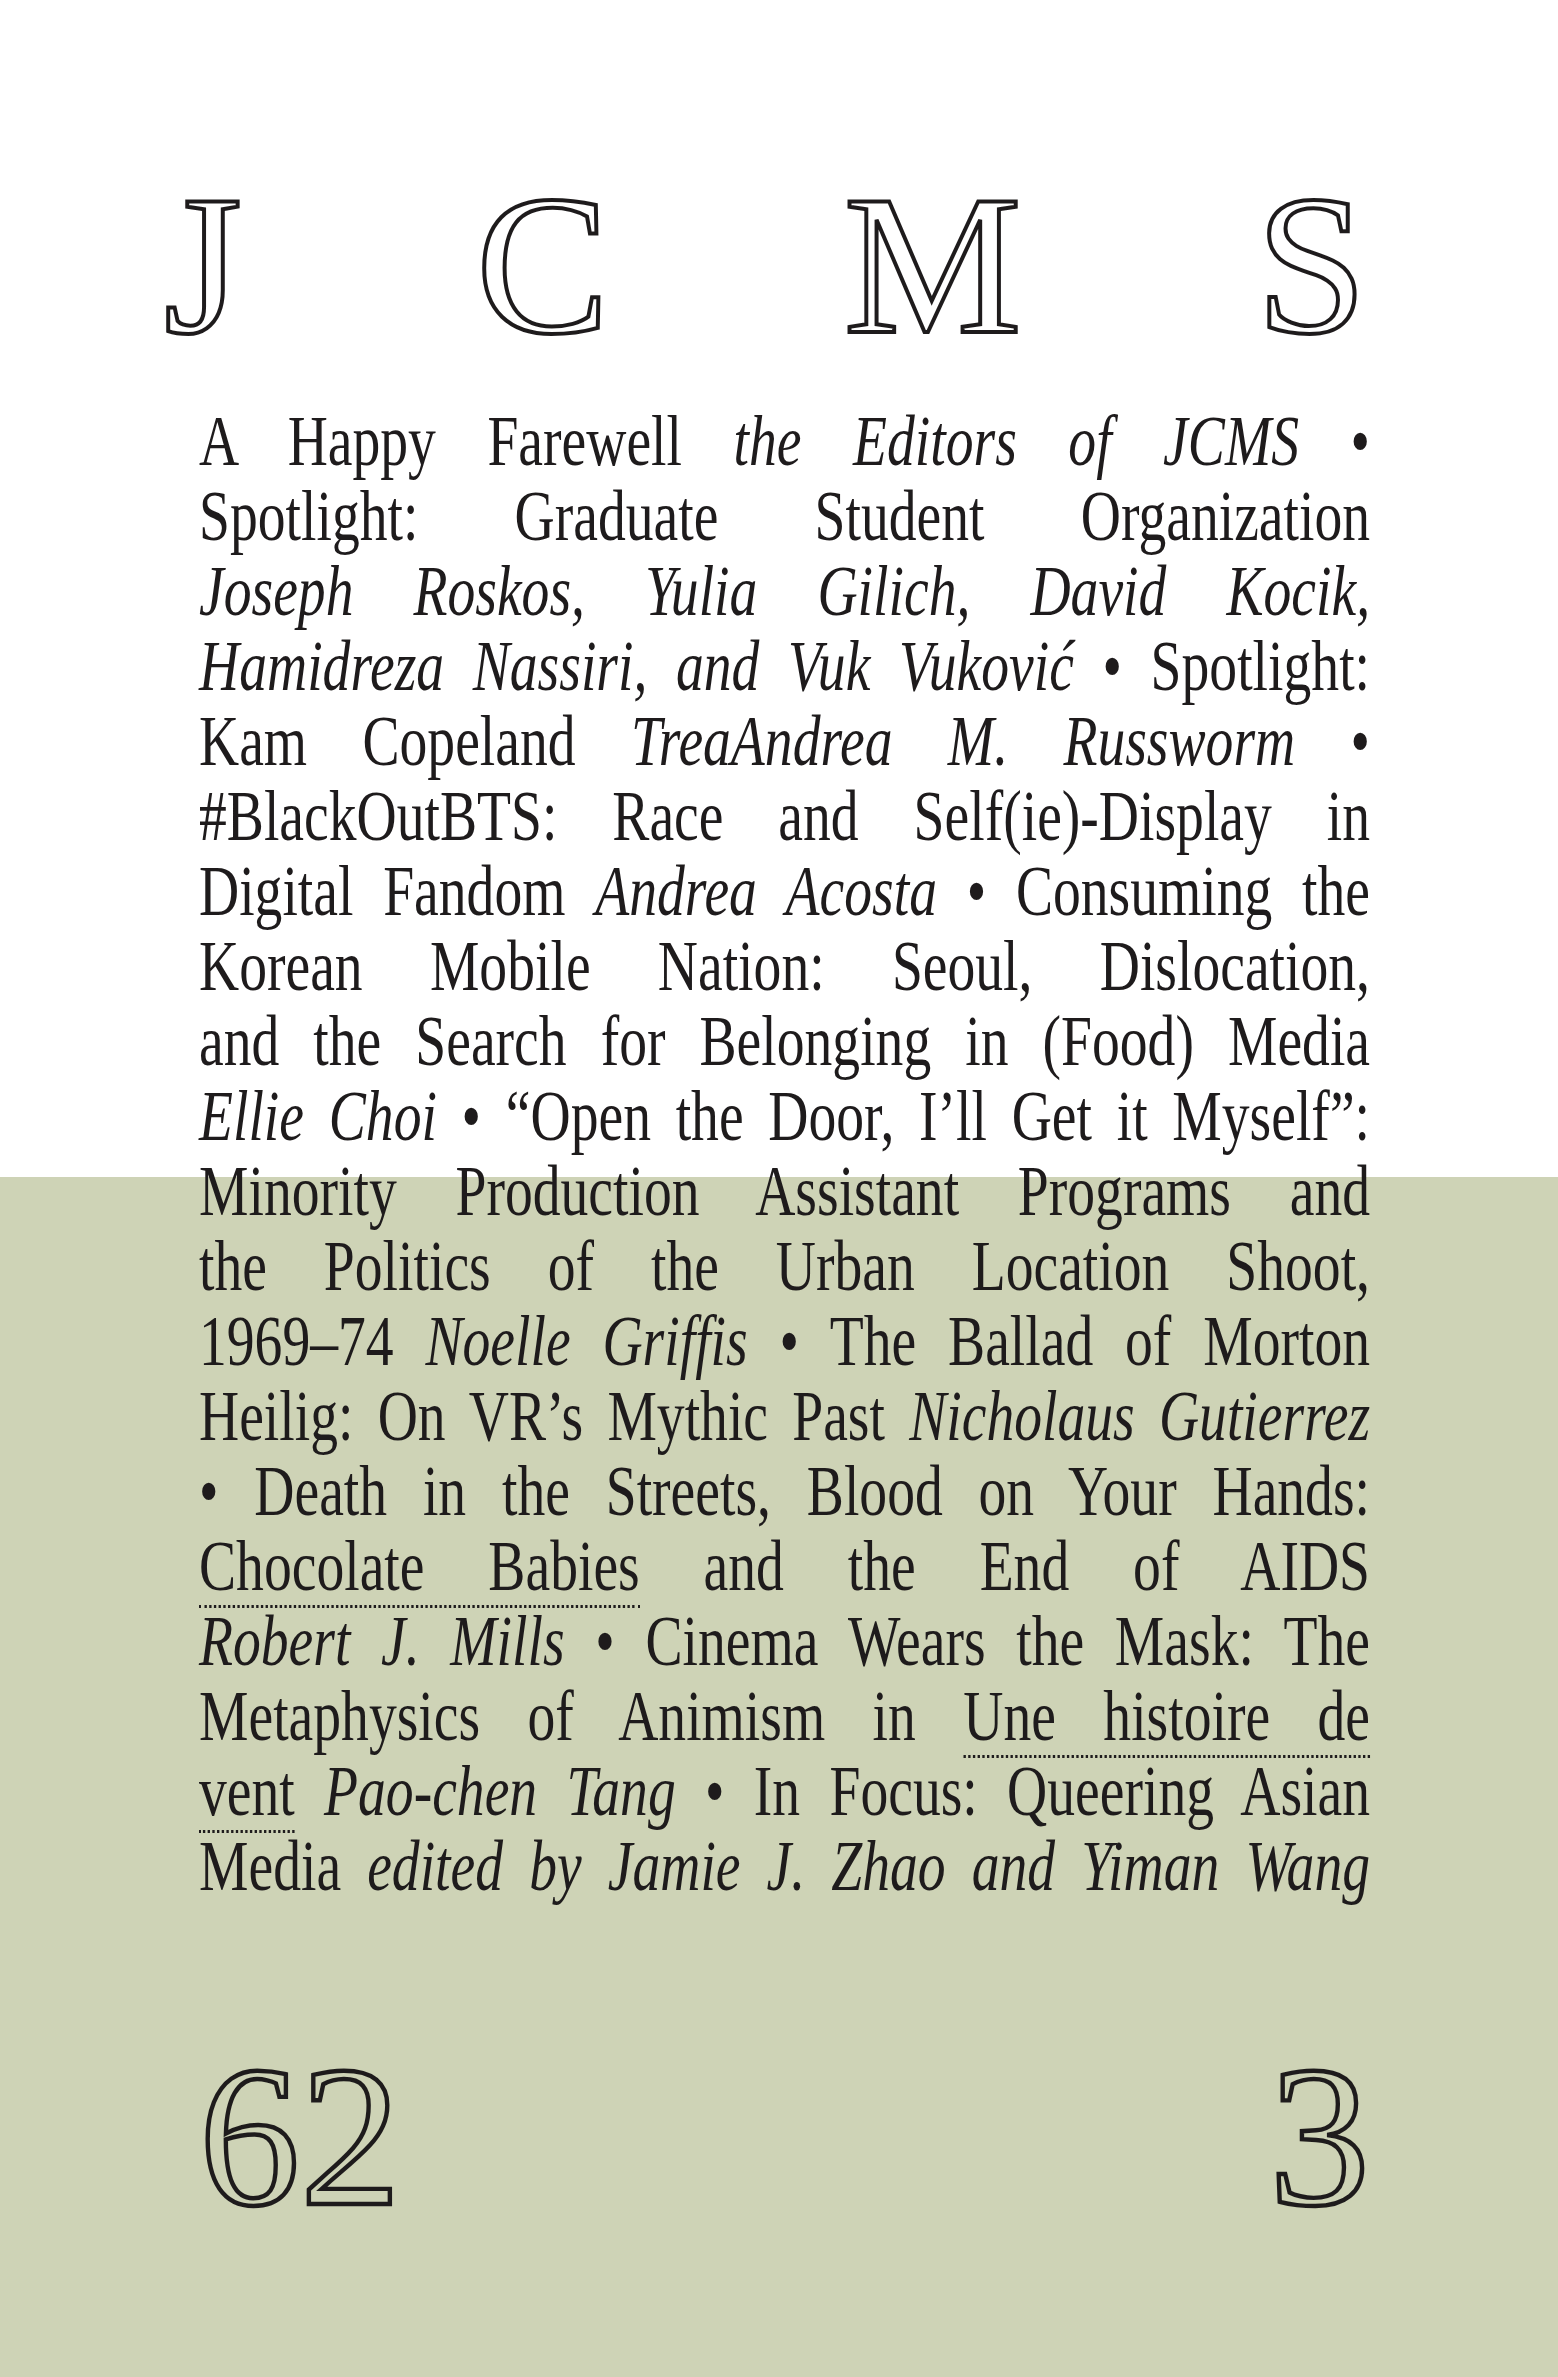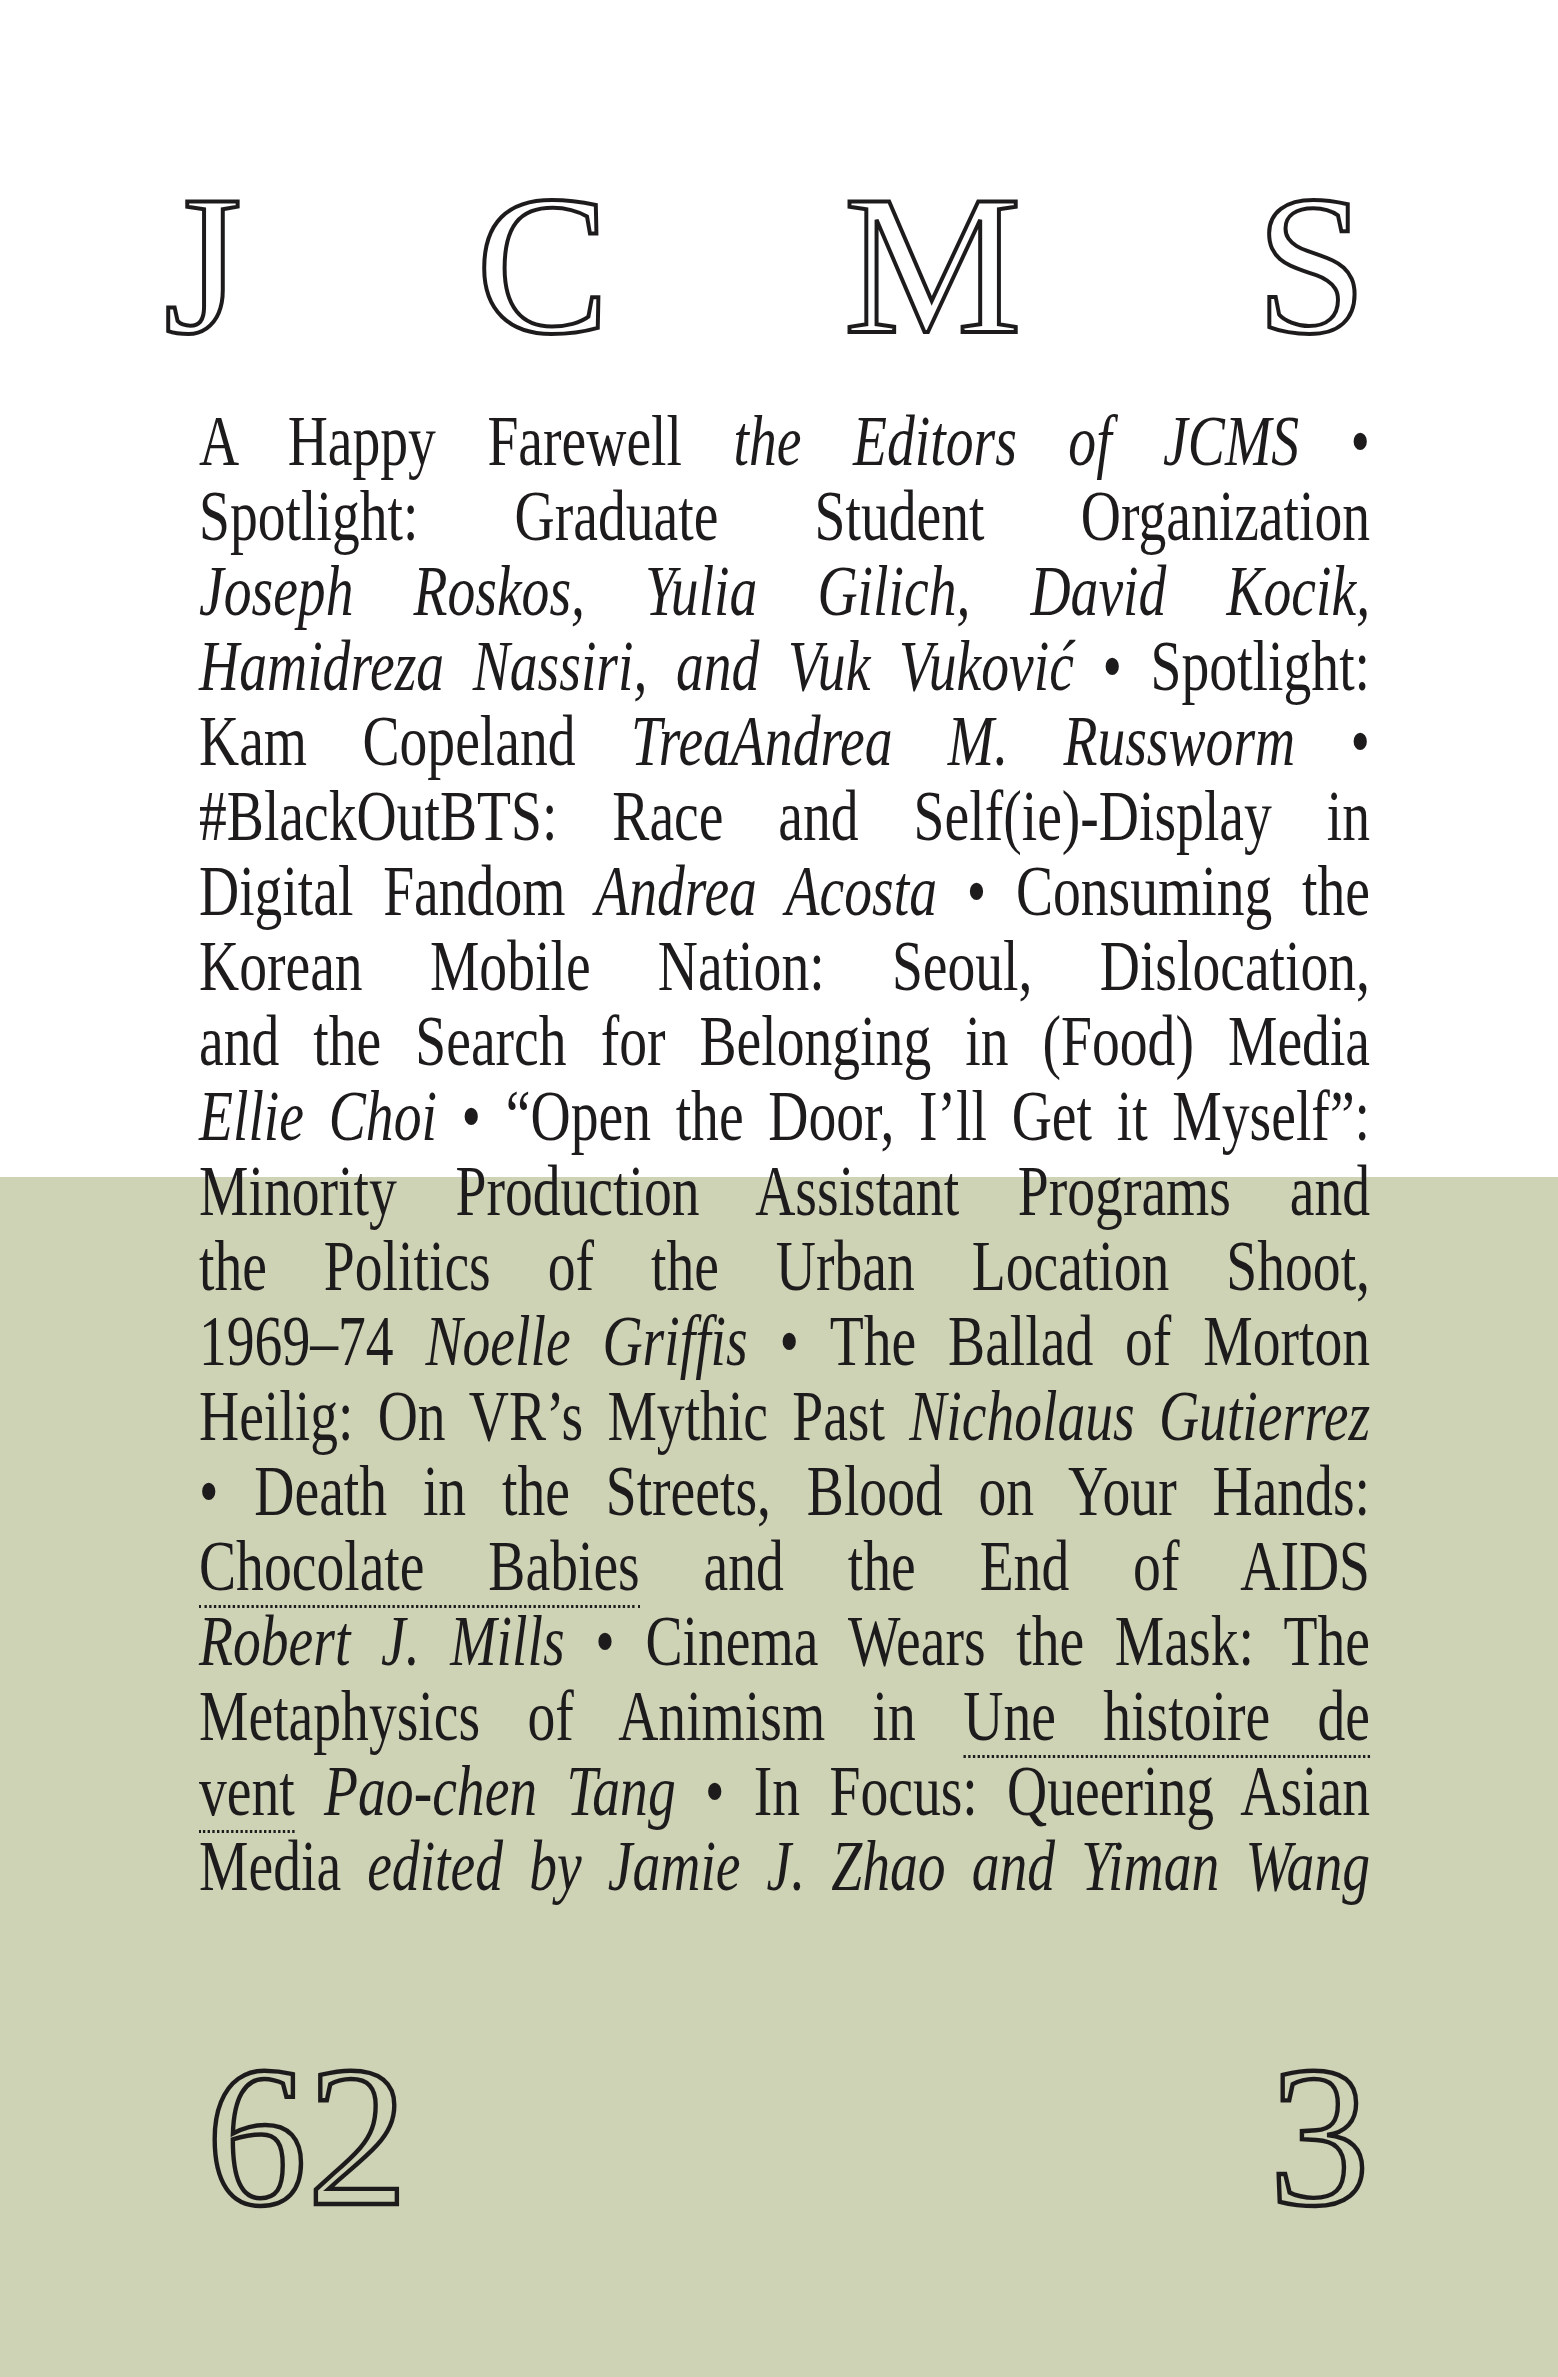--- a/index.html
+++ b/index.html
@@ -42,21 +42,20 @@
   .i{font-style:italic;}
   .dotted{border-bottom:3.6px dotted #1e1b1c;}
   
   .footer{
     position:absolute;left:199px;top:2035px;width:1171px;
     display:flex;justify-content:space-between;
     font-size:202px;line-height:1;
   }
   .outline-num{
     color:transparent;
-    margin-left:7px;
     -webkit-text-stroke:4.4px #1e1b1c;
   }
 </style>
 </head>
 <body>
 
 <div class="page">
   <div class="band"></div>
 
   <div class="logo">

